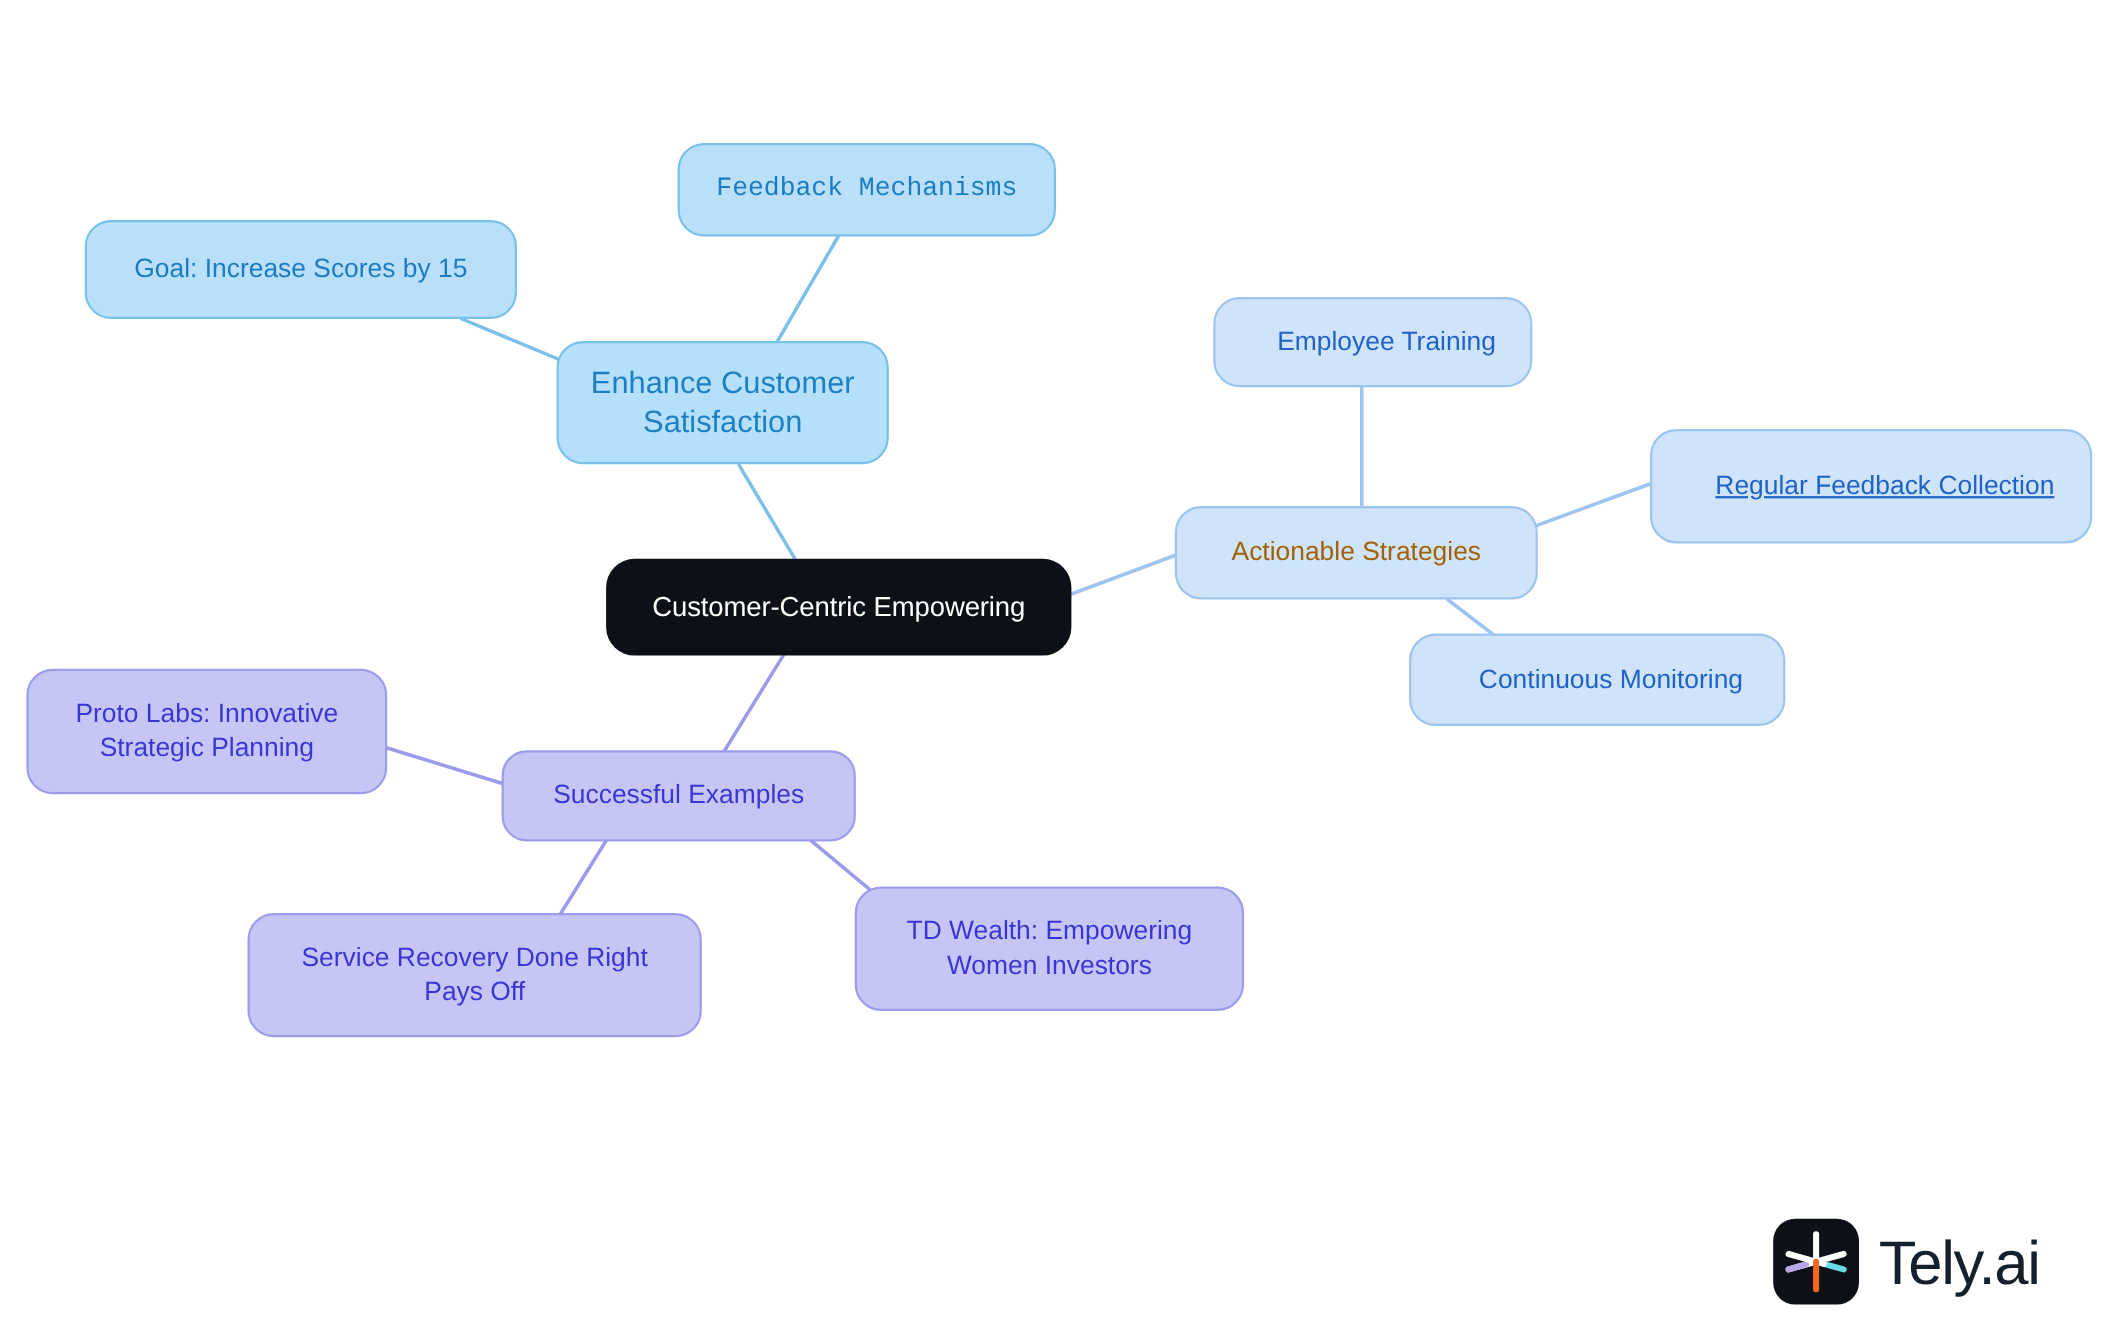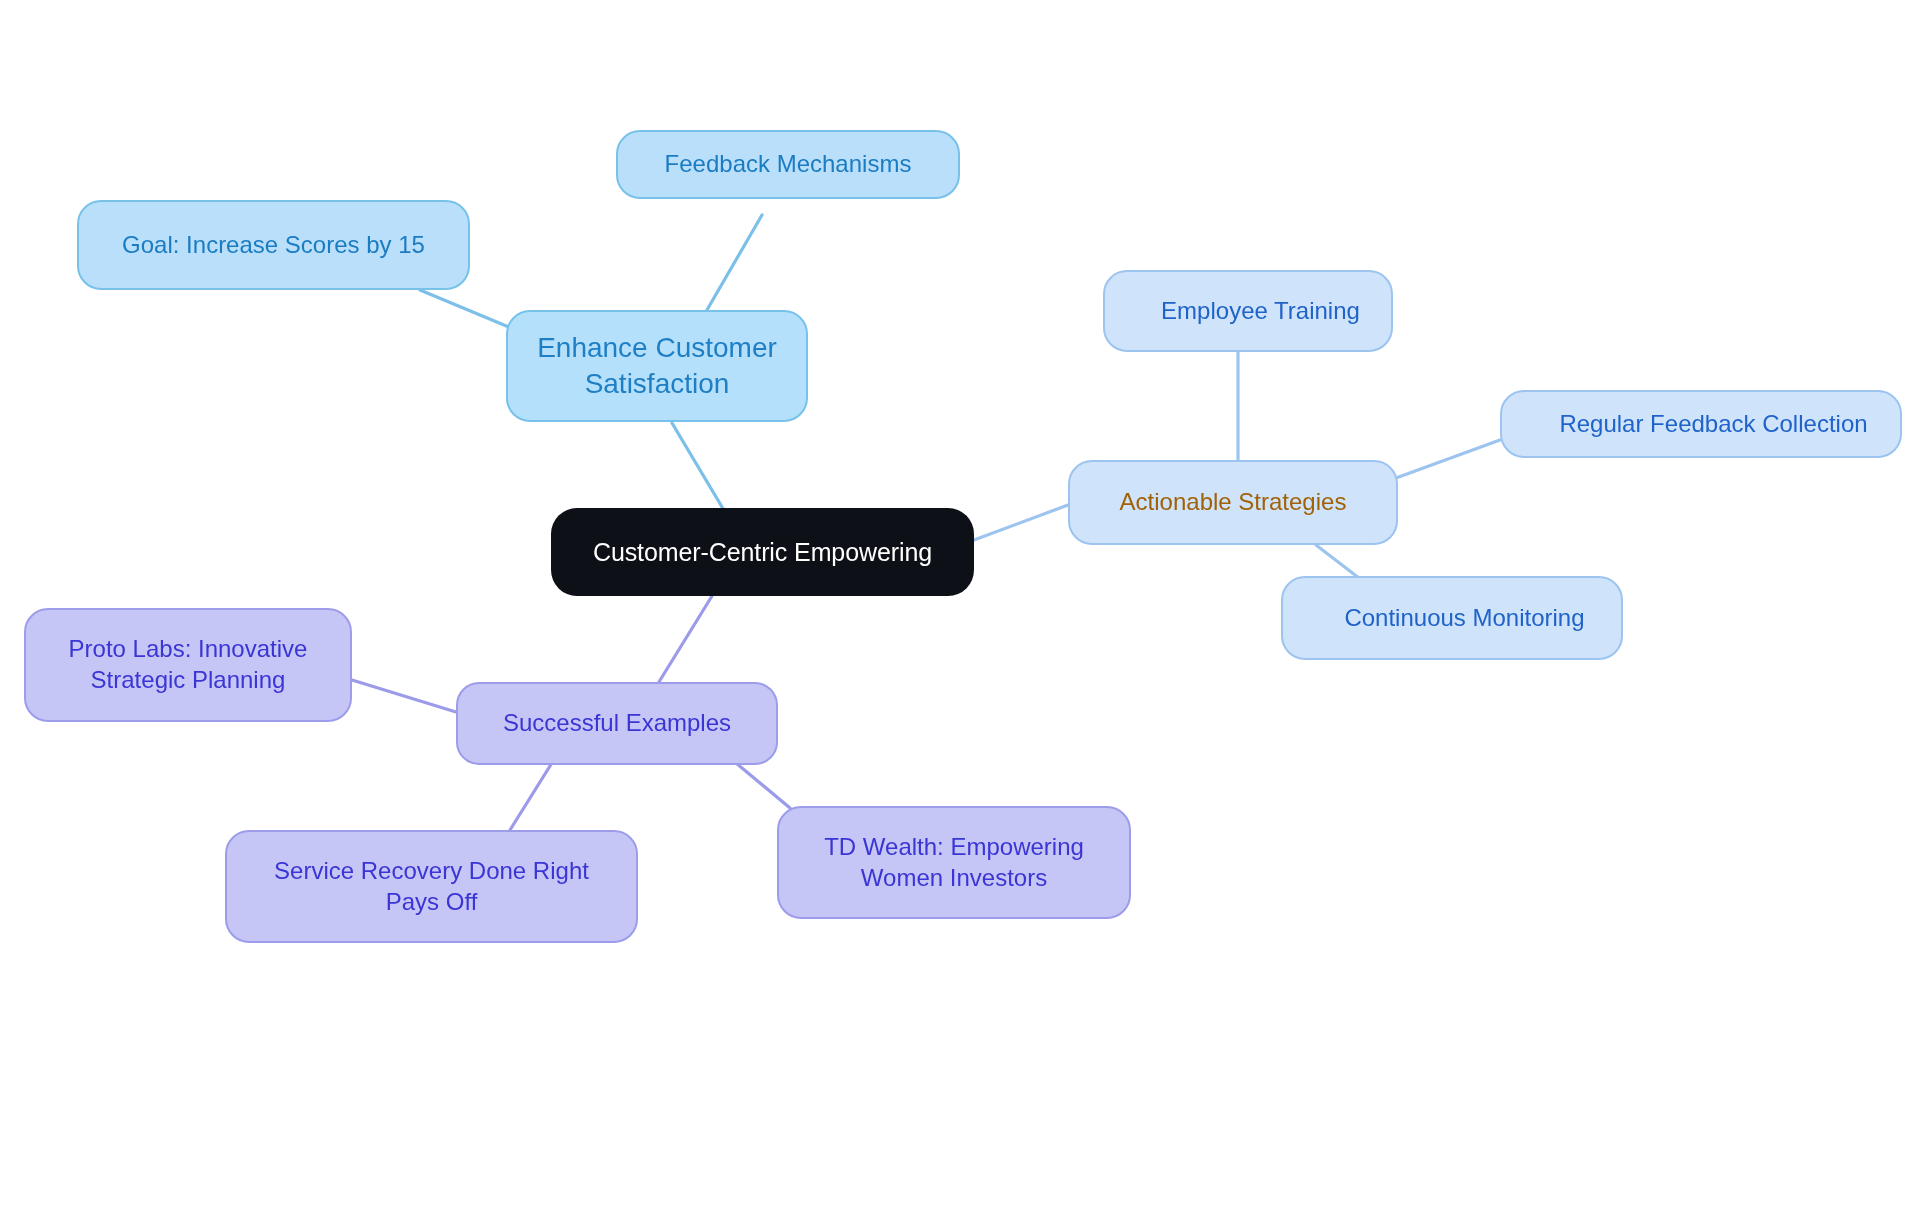--- a/index.html
+++ b/index.html
@@ -154,40 +154,58 @@
 
     <line x1="456" y1="712" x2="352" y2="680" stroke="#9b9bea" stroke-width="3.2" stroke-linecap="round"></line>
 
     <line x1="560" y1="750" x2="510" y2="830" stroke="#9b9bea" stroke-width="3.2" stroke-linecap="round"></line>
 
     <line x1="718" y1="748" x2="790" y2="808" stroke="#9b9bea" stroke-width="3.2" stroke-linecap="round"></line>
   </svg>
 
   <div class="node blue-leaf" style="left:77px; top:200px; width:393px; height:90px;">Goal: Increase Scores by 15</div>
 
-  <div class="node blue-leaf" style="left:616px; top:130px; width:344px; height:69px;">Feedback Mechanisms</div>
+  <div class="node blue-leaf" style="left:616px; top:130px; width:344px; height:85px;font-family:Liberation Mono, monospace;">Feedback Mechanisms</div>
 
   <div class="node blue-branch" style="left:506px; top:310px; width:302px; height:112px;">Enhance Customer
 Satisfaction</div>
 
   <div class="node root" style="left:551px; top:508px; width:423px; height:88px;">Customer-Centric Empowering</div>
 
   <div class="node pale-leaf" style="left:1103px; top:270px; width:290px; height:82px;">Employee Training</div>
 
   <div class="node pale-branch" style="left:1068px; top:460px; width:330px; height:85px;">Actionable Strategies</div>
 
-  <div class="node pale-leaf" style="left:1500px; top:390px; width:402px; height:68px;">Regular Feedback Collection</div>
+  <div class="node pale-leaf" style="left:1500px; top:390px; width:402px; height:104px;text-decoration:underline;">Regular Feedback Collection</div>
 
   <div class="node pale-leaf" style="left:1281px; top:576px; width:342px; height:84px;">Continuous Monitoring</div>
 
   <div class="node purple-leaf" style="left:24px; top:608px; width:328px; height:114px;">Proto Labs: Innovative
 Strategic Planning</div>
 
   <div class="node purple-branch" style="left:456px; top:682px; width:322px; height:83px;border-radius:23px;">Successful Examples</div>
 
   <div class="node purple-leaf" style="left:225px; top:830px; width:413px; height:113px;">Service Recovery Done Right
 Pays Off</div>
 
   <div class="node purple-leaf" style="left:777px; top:806px; width:354px; height:113px;">TD Wealth: Empowering
 Women Investors</div>
 
+  <div id="logo">
+    <div id="logo-mark">
+      <svg width="78" height="78" viewBox="0 0 78 78" xmlns="http://www.w3.org/2000/svg">
+
+        <line x1="14" y1="46" x2="64" y2="32" stroke="#ffffff" stroke-width="5.5" stroke-linecap="round"></line>
+
+        <line x1="14" y1="46" x2="30" y2="41.5" stroke="#b9a5ea" stroke-width="5.5" stroke-linecap="round"></line>
+
+        <line x1="64" y1="46" x2="46" y2="41" stroke="#67dce6" stroke-width="5.5" stroke-linecap="round"></line>
+        <line x1="46" y1="41" x2="14" y2="32" stroke="#ffffff" stroke-width="5.5" stroke-linecap="round"></line>
+
+        <line x1="39" y1="14" x2="39" y2="39" stroke="#ffffff" stroke-width="5.5" stroke-linecap="round"></line>
+
+        <line x1="39" y1="39" x2="39" y2="64" stroke="#f5681f" stroke-width="5.5" stroke-linecap="round"></line>
+      </svg>
+    </div>
+    <div id="logo-text">Tely.ai</div>
+  </div>
 
 </div>
 
 </body></html>

